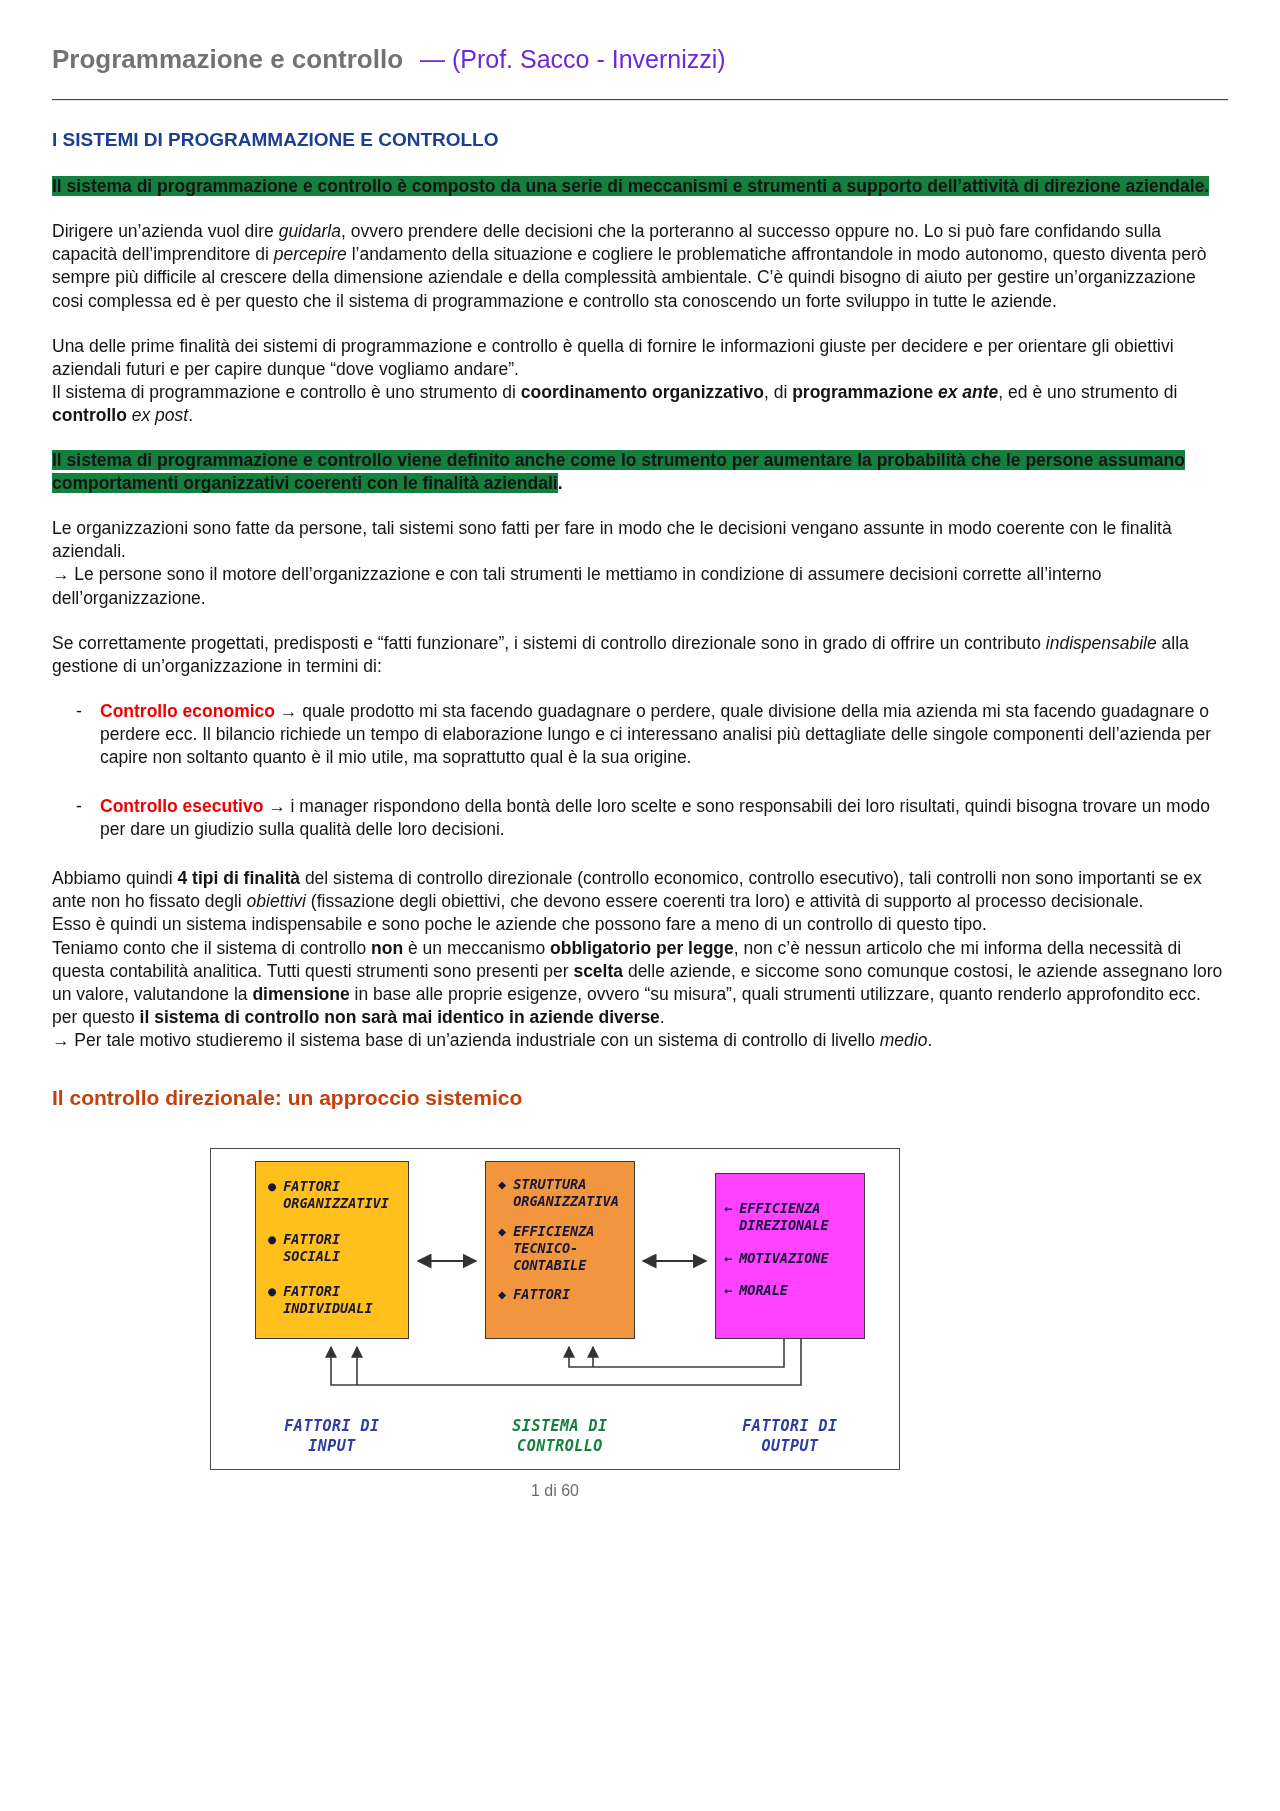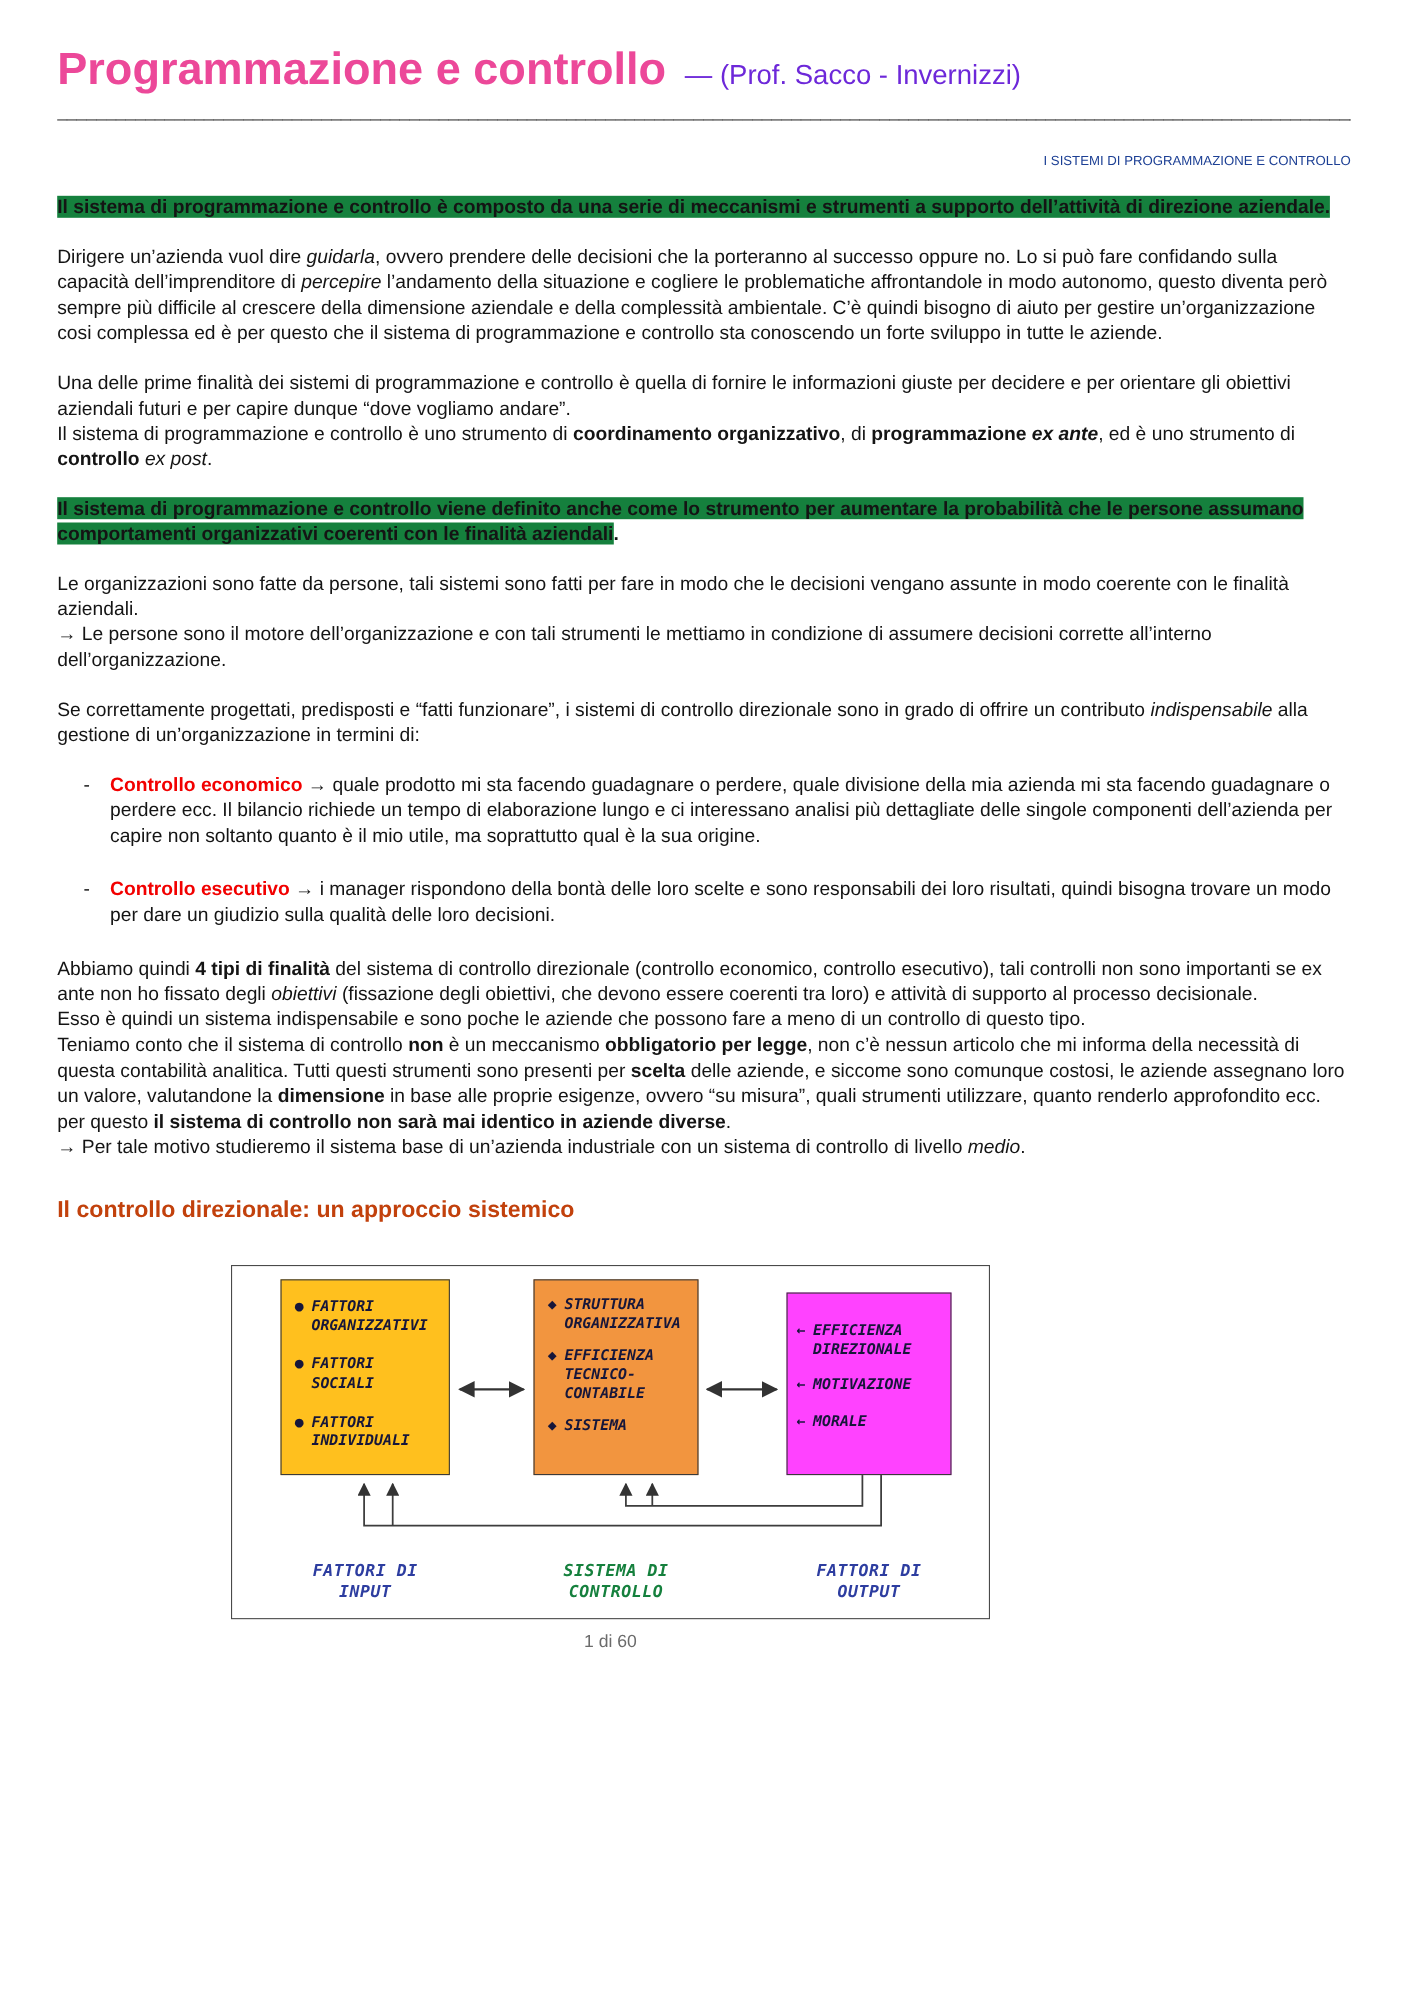--- a/index.html
+++ b/index.html
@@ -5,29 +5,29 @@
   html, body { margin: 0; padding: 0; background: #ffffff; }
   body {
     width: 1280px; height: 1811px;
     font-family: "Liberation Sans", sans-serif;
     color: #141414;
     box-sizing: border-box;
   }
   .page { padding: 40px 52px 0 52px; }
 
   .doc-title { margin: 0; line-height: 1.1; }
-  .t-main { font-size: 41px; font-weight: 700; color: #ec4899; }
+  .t-main { font-size: 26px; font-weight: 700; color: #737373; }
   .t-suffix { font-size: 25px; font-weight: 400; color: #6d28d9; margin-left: 8px; }
   .divider {
     margin-top: 8px; font-size: 16px; color: #3a3a3a;
     white-space: nowrap; overflow: hidden; width: 100%;
     letter-spacing: 0px;
   }
 
-  .h-blue { font-size: 12px; font-weight: 400; margin: 28px 0 24px 0; text-align: right; }
+  .h-blue { font-size: 19px; font-weight: 700; margin: 28px 0 24px 0; }
   .h-red  { font-size: 21px; font-weight: 700; margin: 34px 0 0 0; }
 
   .para { font-size: 17.5px; line-height: 1.32; margin: 0 0 22px 0; }
   .b { font-weight: 700; }
   .i { font-style: italic; }
   .hl { background: #15803d; }
 
   .bullets { list-style: none; margin: 4px 0 26px 0; padding: 0 0 0 24px; }
   .bullet { display: flex; gap: 12px; margin-bottom: 26px; }
   .bullet .marker { flex: 0 0 12px; font-weight: 400; font-size: 17.5px; line-height: 1.32; }
@@ -150,21 +150,21 @@
       <div class="ditem">
         <span class="dmark">◆</span>
         <span class="txt">STRUTTURA ORGANIZZATIVA</span>
       </div>
       <div class="ditem">
         <span class="dmark">◆</span>
         <span class="txt">EFFICIENZA TECNICO-CONTABILE</span>
       </div>
       <div class="ditem">
         <span class="dmark">◆</span>
-        <span class="txt">SISTEMA</span>
+        <span class="txt">FATTORI</span>
       </div>
     </div>
 
     <div class="dbox box-output" style="background-color: rgb(255, 66, 255);">
       <div class="ditem">
         <span class="dmark">←</span>
         <span class="txt">EFFICIENZA DIREZIONALE</span>
       </div>
       <div class="ditem">
         <span class="dmark">←</span>

